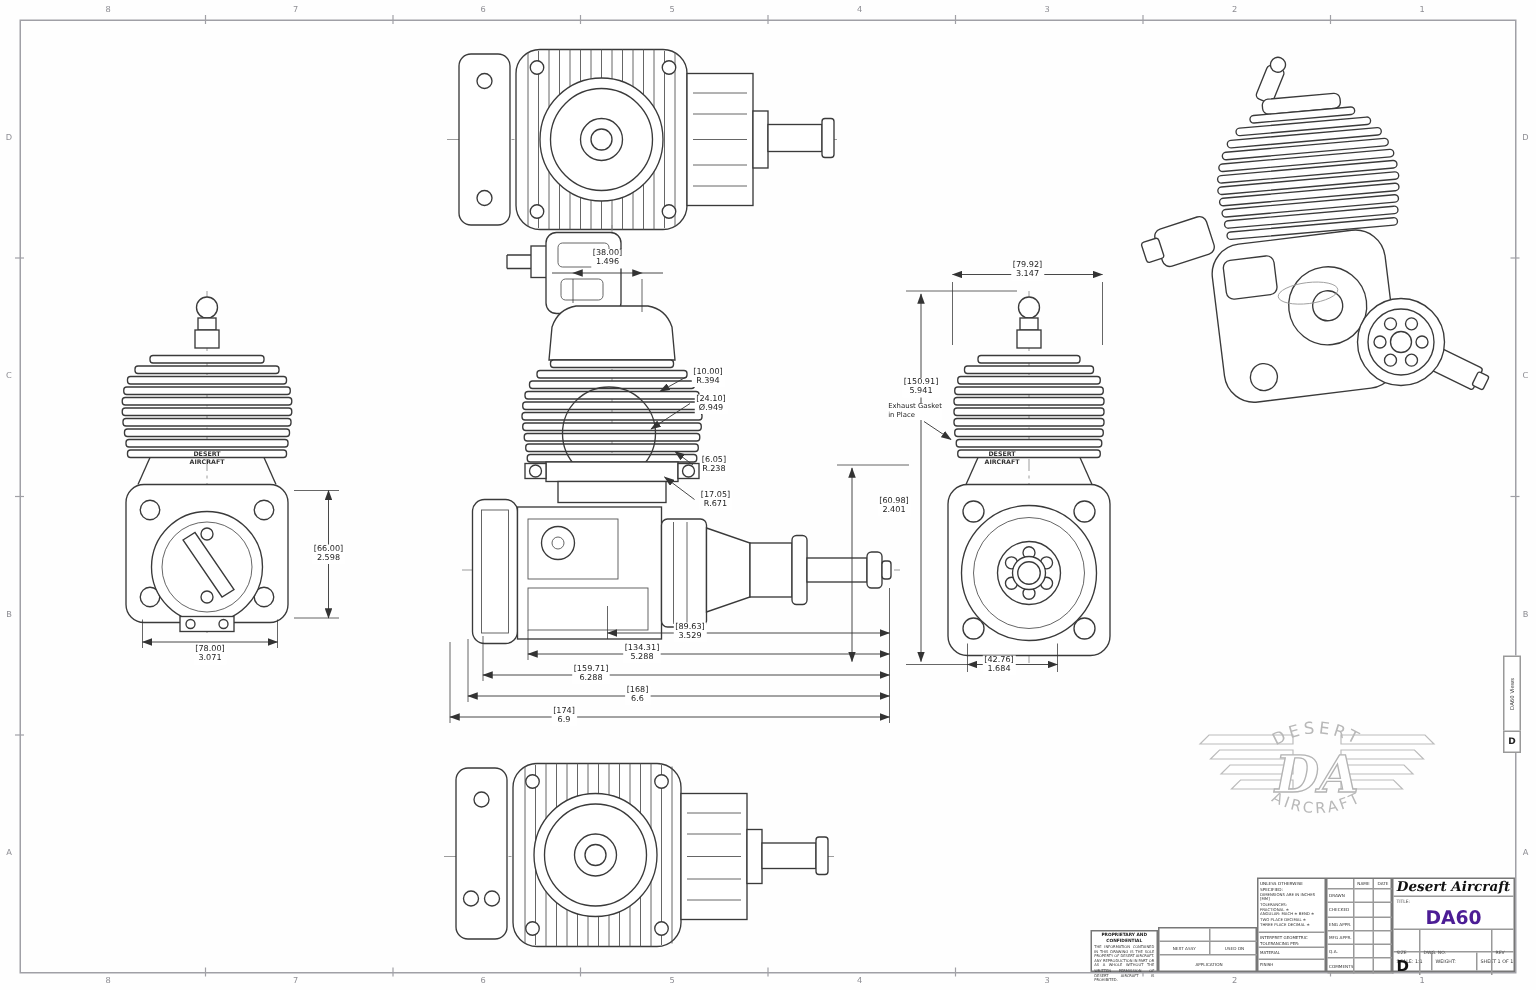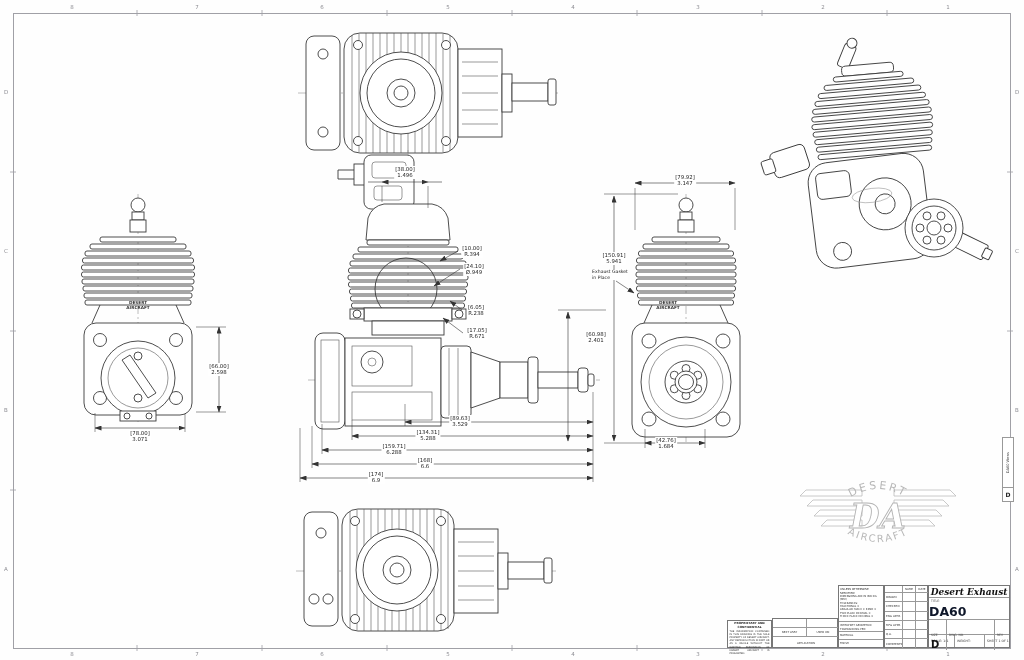--- a/index.html
+++ b/index.html
@@ -34,21 +34,21 @@
   .nd{left:884px;top:585px;width:44px;height:63px;display:grid;
       grid-template-columns:18px 13px 13px;grid-template-rows:7px repeat(6,9.3px);}
   .nd .c{border-right:0.5px solid #999;border-bottom:0.5px solid #999;font-size:2.8px;
          display:flex;align-items:center;padding-left:1px;color:#333;overflow:hidden;}
   .nd .hc{justify-content:center;padding-left:0;}
   .tbr{left:928px;top:585px;width:82px;height:63px;display:flex;flex-direction:column;}
   .company{height:13px;border-bottom:0.5px solid #999;display:flex;align-items:center;justify-content:center;
            font-family:"DejaVu Serif",serif;font-style:italic;font-weight:bold;font-size:9px;color:#111;}
   .titlearea{height:22px;border-bottom:0.5px solid #999;position:relative;}
   .titlearea .lbl{position:absolute;left:2px;top:1px;}
-  .titleval{position:absolute;left:0;right:0;top:6px;font-size:12.5px;font-weight:bold;color:#0f172a;}
+  .titleval{position:absolute;left:0;right:0;top:6px;text-align:center;font-size:12.5px;font-weight:bold;color:#4c1d95;}
   .lbl{font-size:3px;color:#444;}
   .sizerow{height:15px;border-bottom:0.5px solid #999;display:grid;grid-template-columns:18px 48px 16px;}
   .sizerow .cell{border-right:0.5px solid #999;position:relative;padding:1px 2px;}
   .sizerow .cell:last-child{border-right:none;}
   .sizeD{font-size:10px;font-weight:bold;line-height:9px;color:#111;}
   .botrow{height:13px;display:grid;grid-template-columns:26px 30px 26px;font-size:3.2px;color:#333;}
   .botrow div{display:flex;align-items:center;padding-left:2px;border-right:0.5px solid #999;}
   .botrow div:last-child{border-right:none;}
   
   .tab{position:absolute;left:1002px;top:437px;width:10px;height:50px;border:0.5px solid #999;
@@ -578,21 +578,21 @@
       <div class="c"></div>
     <div class="c">Q.A.</div>
       <div class="c"></div>
       <div class="c"></div>
     <div class="c">COMMENTS:</div>
       <div class="c"></div>
       <div class="c"></div>
   </div>
 
   <div class="tb tbr">
-    <div class="company">Desert Exhaust</div>
+    <div class="company">Desert Aircraft</div>
     <div class="titlearea">
       <span class="lbl">TITLE:</span>
       <div class="titleval">DA60</div>
     </div>
     <div class="sizerow">
       <div class="cell">
         <span class="lbl">SIZE</span>
         <div class="sizeD">D</div>
       </div>
       <div class="cell"><span class="lbl">DWG. NO.</span></div>

